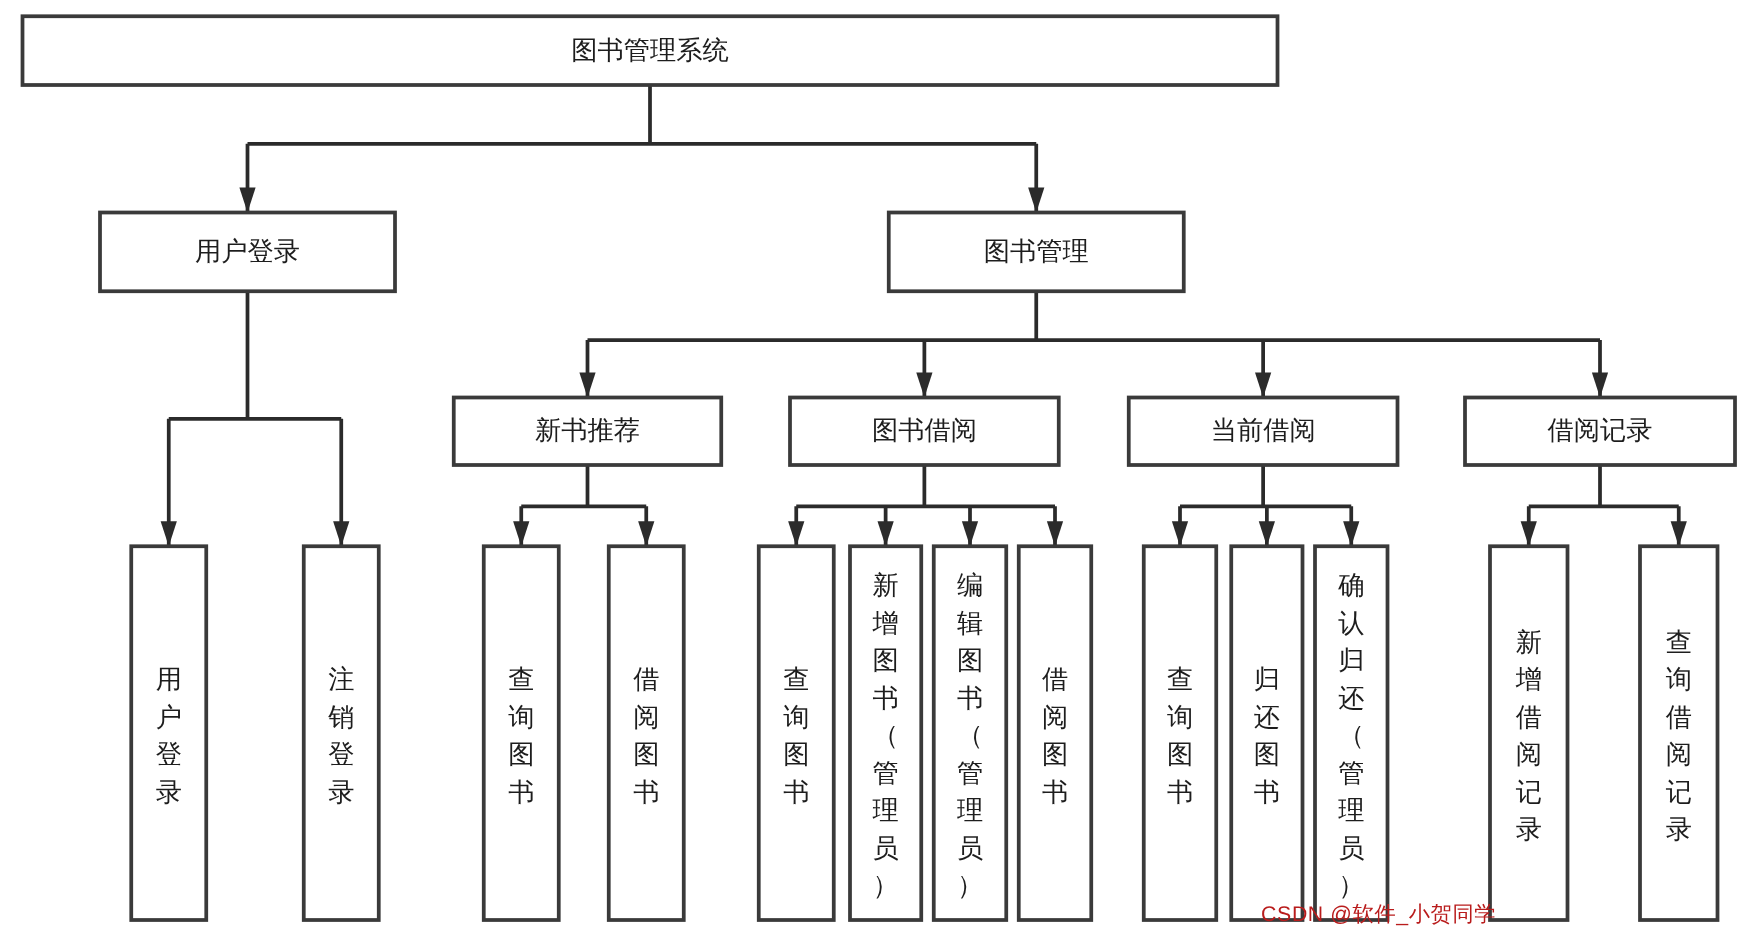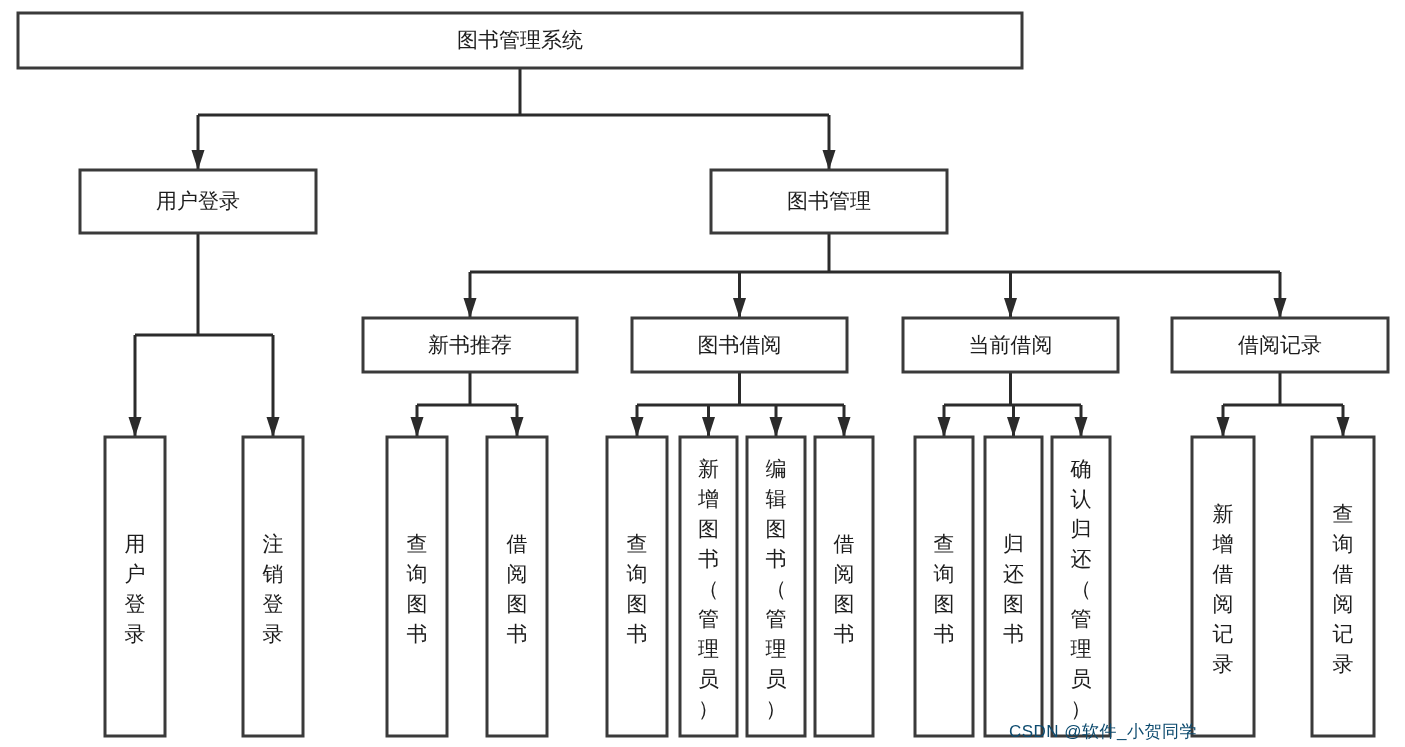--- a/index.html
+++ b/index.html
@@ -52,21 +52,21 @@
   }
   .arrowhead {
     fill: #2b2b2b;
   }
   .watermark {
     position: absolute;
     right: 8px;
     bottom: 4px;
     font-family: "Liberation Sans", "DejaVu Sans", sans-serif;
     font-size: 17px;
-    color: #0c4a6e;
+    color: #b91c1c;
     letter-spacing: 0.5px;
     white-space: nowrap;
     user-select: none;
   }
 </style>
 </head>
 <body>
 
 <div id="diagram-root">
   <svg class="diagram" id="diagram-svg" viewBox="0 0 1405 747" xmlns="http://www.w3.org/2000/svg">

